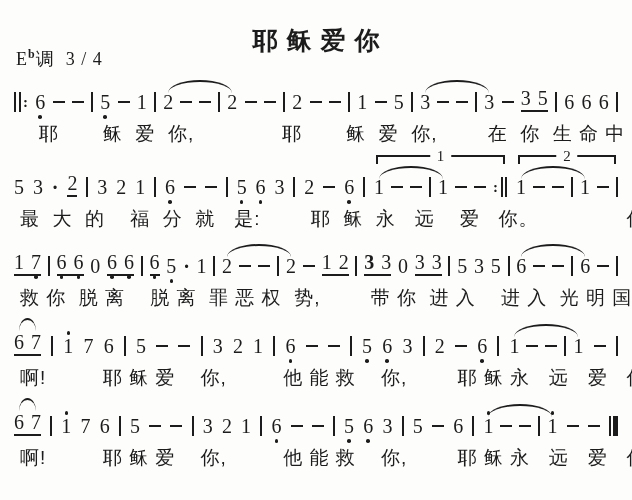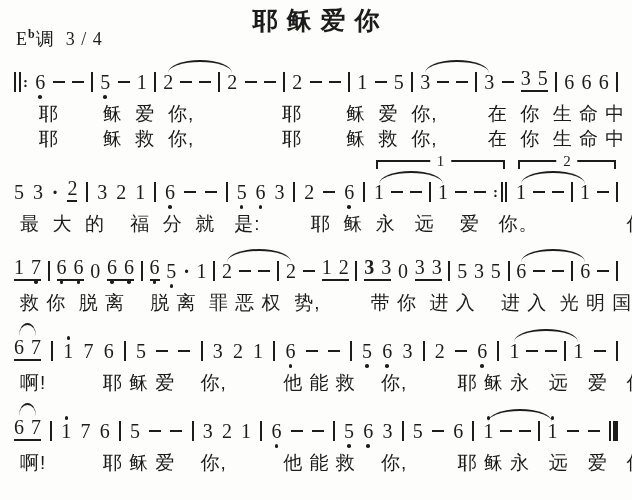--- a/index.html
+++ b/index.html
@@ -4,21 +4,21 @@
 <style>
   html,body{margin:0;padding:0;background:#e8e8e8;}
   .sheet{
     position:relative;
     width:632px;height:500px;
     background:#fdfdfc;
     color:#1c1c1c;
     box-sizing:border-box;
     overflow:hidden;
     font-family:"Liberation Sans",sans-serif;
-    padding-top:0;
+    padding-top:20px;
   }
   
   .header{position:relative;height:52px;}
   .title{
     position:absolute;top:4px;left:0;right:0;
     text-align:center;font-size:25px;font-weight:700;letter-spacing:9px;
     text-indent:9px;
   }
   .keysig{
     position:absolute;top:27px;left:16px;
@@ -146,21 +146,20 @@
               <span class="tok note">5</span>
             </span>
           </span>
           <span class="tok bar"></span>
           <span class="tok note">6</span>
           <span class="tok note">6</span>
           <span class="tok note">6</span>
           <span class="tok bar"></span>
         </div>
         <div class="lyr">   耶       稣  爱  你,              耶       稣  爱  你,        在  你  生 命 中</div>
-        <div class="lyr">   耶       稣  救  你,              耶       稣  救  你,        在  你  生 命 中</div>
       </div>
       <div class="line line-2 has-volta">
         <div class="mrow">
           <span class="tok note">5</span>
           <span class="tok note">3</span>
           <span class="tok augdot">·</span>
           <span class="grp beam">
             <span class="gi">
               <span class="tok note">2</span>
             </span>

